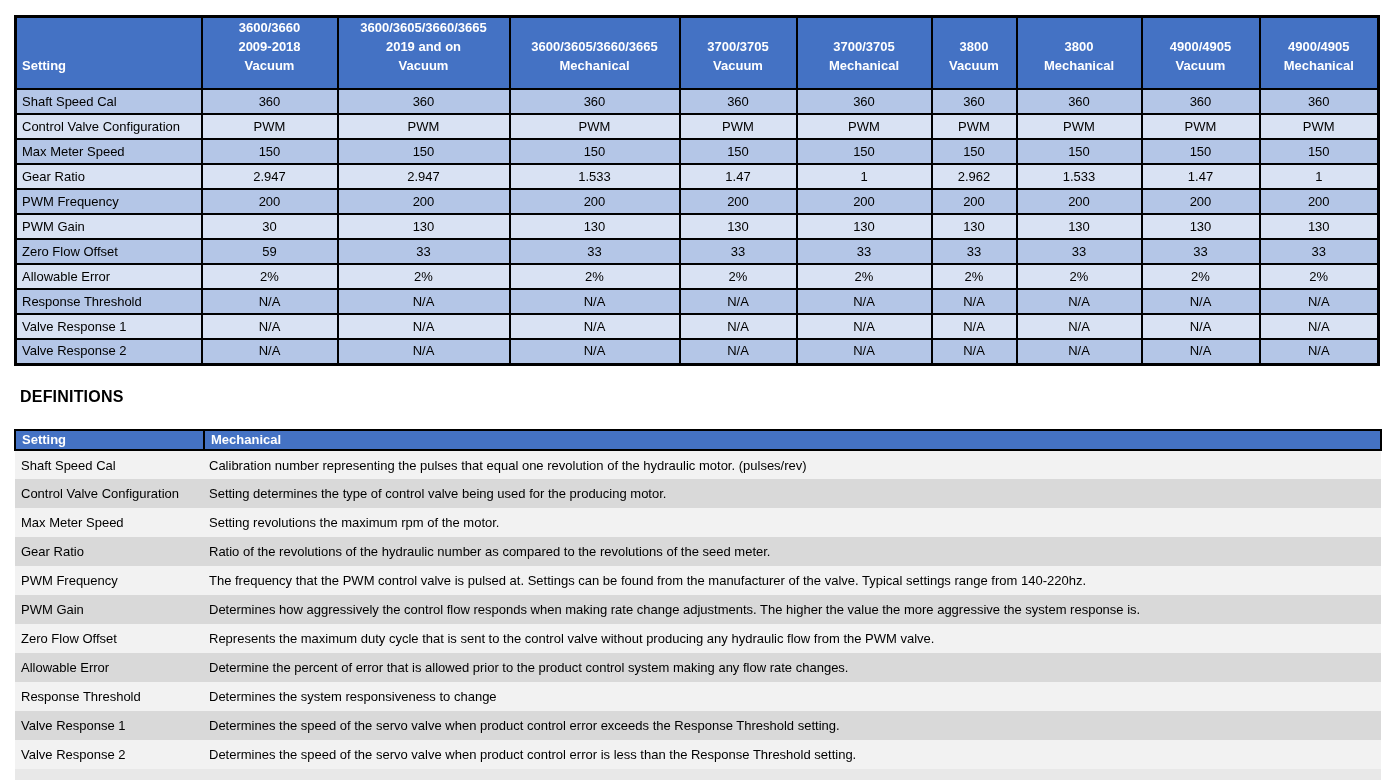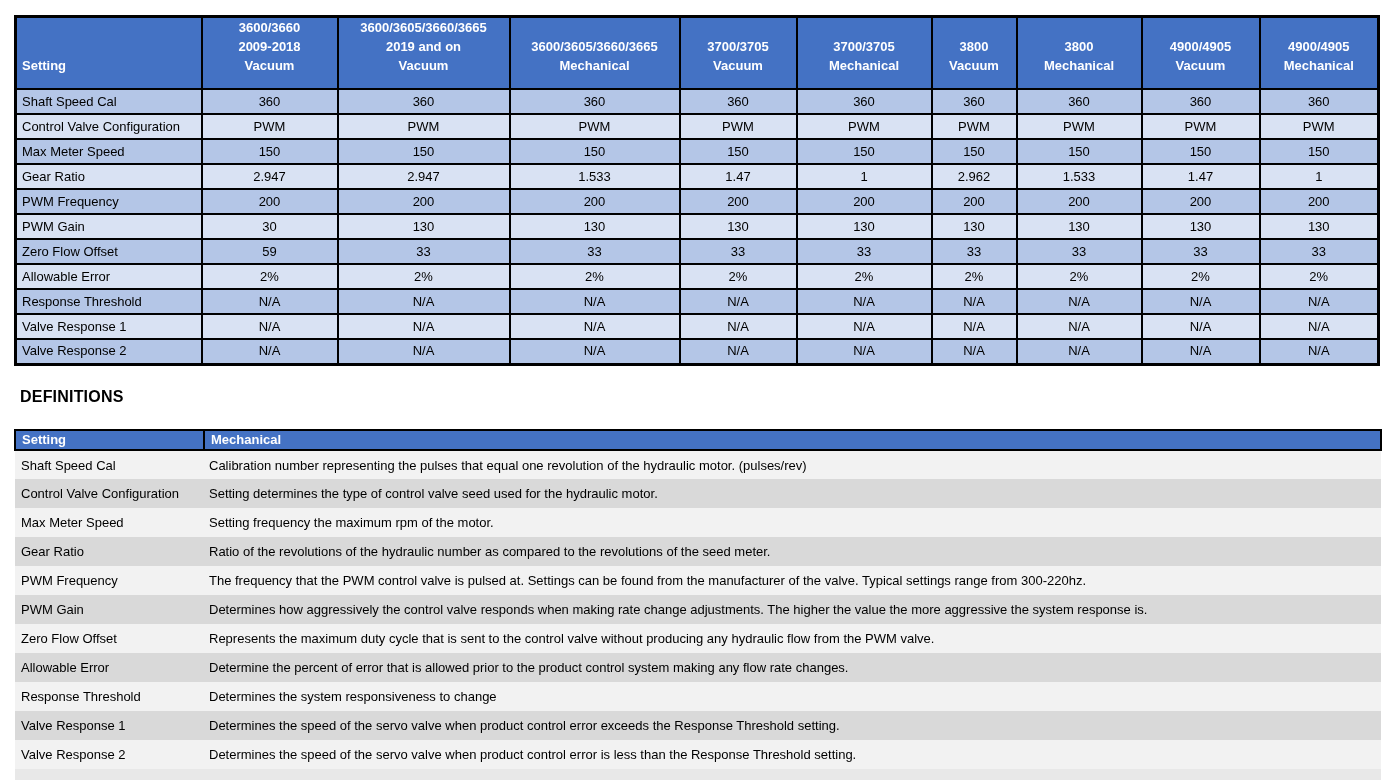--- a/index.html
+++ b/index.html
@@ -267,37 +267,37 @@
         <th>Mechanical</th>
       </tr>
     </thead>
     <tbody>
       <tr class="light">
         <td>Shaft Speed Cal</td>
         <td class="desc">Calibration number representing the pulses that equal one revolution of the hydraulic motor. (pulses/rev)</td>
       </tr>
       <tr class="gray">
         <td>Control Valve Configuration</td>
-        <td class="desc">Setting determines the type of control valve seed used for the hydraulic motor.</td>
+        <td class="desc">Setting determines the type of control valve being used for the producing motor.</td>
       </tr>
       <tr class="light">
         <td>Max Meter Speed</td>
-        <td class="desc">Setting frequency the maximum rpm of the motor.</td>
+        <td class="desc">Setting revolutions the maximum rpm of the motor.</td>
       </tr>
       <tr class="gray">
         <td>Gear Ratio</td>
         <td class="desc">Ratio of the revolutions of the hydraulic number as compared to the revolutions of the seed meter.</td>
       </tr>
       <tr class="light">
         <td>PWM Frequency</td>
-        <td class="desc">The frequency that the PWM control valve is pulsed at. Settings can be found from the manufacturer of the valve. Typical settings range from 300-220hz.</td>
+        <td class="desc">The frequency that the PWM control valve is pulsed at. Settings can be found from the manufacturer of the valve. Typical settings range from 140-220hz.</td>
       </tr>
       <tr class="gray">
         <td>PWM Gain</td>
-        <td class="desc">Determines how aggressively the control valve responds when making rate change adjustments. The higher the value the more aggressive the system response is.</td>
+        <td class="desc">Determines how aggressively the control flow responds when making rate change adjustments. The higher the value the more aggressive the system response is.</td>
       </tr>
       <tr class="light">
         <td>Zero Flow Offset</td>
         <td class="desc">Represents the maximum duty cycle that is sent to the control valve without producing any hydraulic flow from the PWM valve.</td>
       </tr>
       <tr class="gray">
         <td>Allowable Error</td>
         <td class="desc">Determine the percent of error that is allowed prior to the product control system making any flow rate changes.</td>
       </tr>
       <tr class="light">

